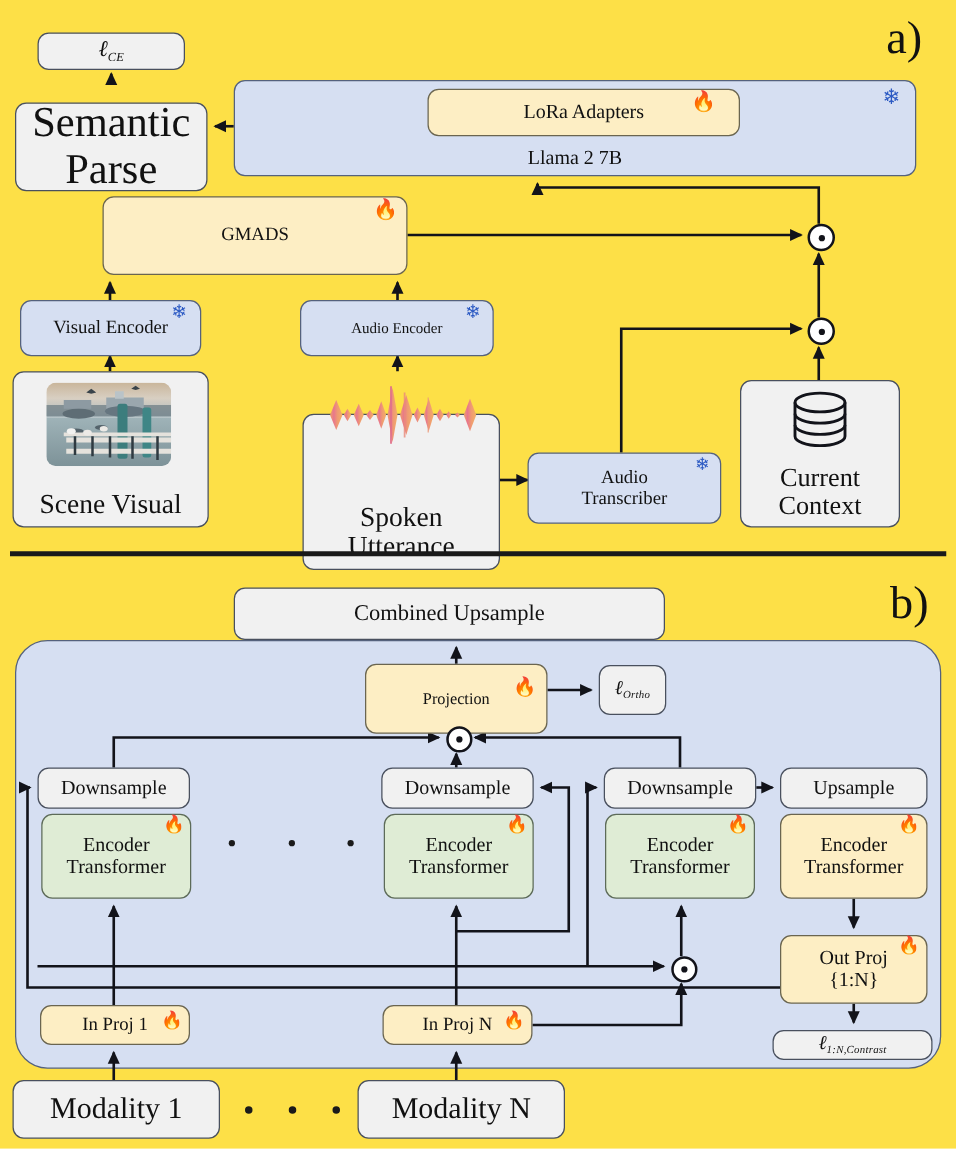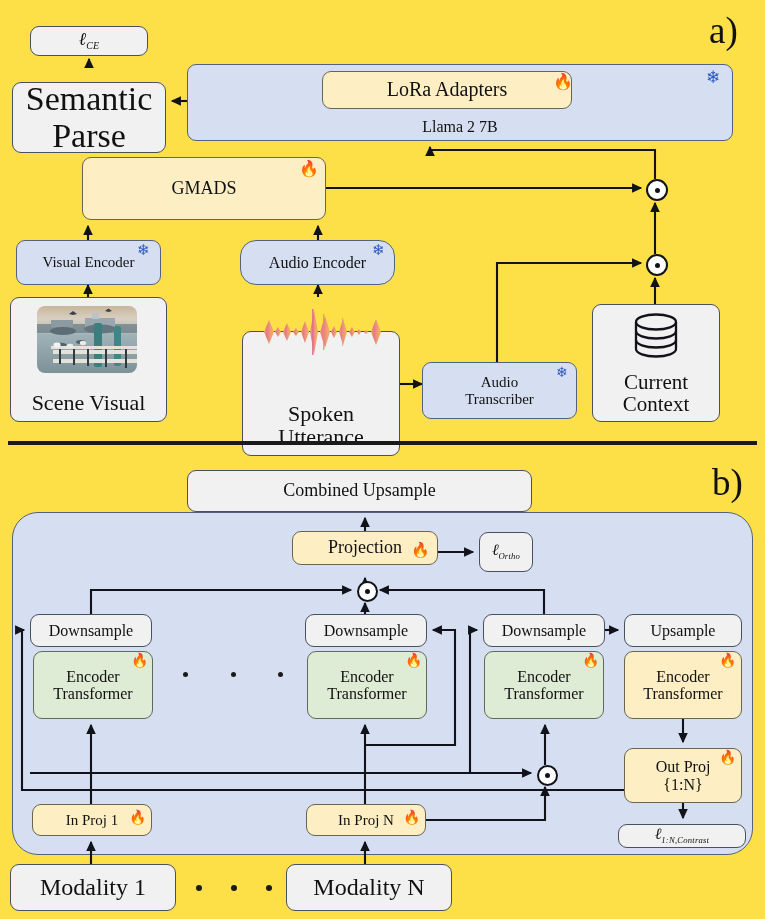--- a/index.html
+++ b/index.html
@@ -178,36 +178,36 @@
   <div class="box box-gray two-line" style="left:12px; top:66px; width:154px; height:71px; font-size:34px;margin-top:16px;">
     <span class="boxlabel">Semantic
 Parse</span>
   </div>
 
   <div class="box box-blue" style="left:187px; top:64px; width:546px; height:77px; align-items:flex-end; padding-bottom:5px; font-size:16px;">
     <span class="boxlabel">Llama 2 7B</span>
   </div>
   <span class="badge snow" style="left:706px; top:69px; font-size:17px;">❄</span>
 
-  <div class="box box-yellow" style="left:322px; top:71px; width:250px; height:38px; font-size:20px;">
+  <div class="box box-yellow" style="left:342px; top:71px; width:250px; height:38px; font-size:16px;">
     <span class="boxlabel">LoRa Adapters</span>
   </div>
   <span class="badge flame" style="left:553px; top:74px; font-size:16px;">🔥</span>
 
-  <div class="box box-yellow" style="left:82px; top:157px; width:244px; height:63px; font-size:18px;">
+  <div class="box box-yellow" style="left:82px; top:157px; width:244px; height:63px; font-size:15px;">
     <span class="boxlabel">GMADS</span>
   </div>
   <span class="badge flame" style="left:299px; top:161px; font-size:16px;">🔥</span>
 
   <div class="box box-blue" style="left:16px; top:240px; width:145px; height:45px; font-size:15px;">
     <span class="boxlabel">Visual Encoder</span>
   </div>
   <span class="badge snow" style="left:137px; top:243px; font-size:15px;">❄</span>
 
-  <div class="box box-blue" style="left:240px; top:240px; width:155px; height:45px; font-size:16px;border-radius:16px;">
+  <div class="box box-blue" style="left:240px; top:240px; width:155px; height:45px; font-size:12px;">
     <span class="boxlabel">Audio Encoder</span>
   </div>
   <span class="badge snow" style="left:372px; top:243px; font-size:15px;">❄</span>
 
   <div class="box box-gray" style="left:10px; top:297px; width:157px; height:125px; align-items:flex-end; padding-bottom:6px; font-size:22px;">
     <span class="boxlabel">Scene Visual</span>
   </div>
 
   <div class="thumb" style="left:37px; top:306px; width:100px; height:67px;">
     <svg width="100" height="67" viewBox="0 0 100 67" xmlns="http://www.w3.org/2000/svg">
@@ -320,21 +320,21 @@
   </div>
 
   <div class="divider" style="left:8px; top:441px; width:749px; height:4px;"></div>
 
   <div class="panel-blue" style="position:absolute; left:12px; top:512px; width:739px; height:341px;"></div>
 
   <div class="box box-gray" style="left:187px; top:470px; width:345px; height:42px; font-size:18px;">
     <span class="boxlabel">Combined Upsample</span>
   </div>
 
-  <div class="box box-yellow" style="left:292px; top:531px; width:146px; height:34px; font-size:18px;">
+  <div class="box box-yellow" style="left:292px; top:531px; width:146px; height:56px; font-size:13px;">
     <span class="boxlabel">Projection</span>
   </div>
   <span class="badge flame" style="left:411px; top:543px; font-size:15px;">🔥</span>
 
   <div class="box box-gray loss" style="left:479px; top:532px; width:54px; height:40px; font-size:14px;">
     <span class="boxlabel"><span class="ell">ℓ</span><span class="sub">Ortho</span></span>
   </div>
 
   <div class="dots" style="left:183px; top:672px; width:100px; justify-content:space-between;">
     <i style="width:5px;height:5px;"></i>

